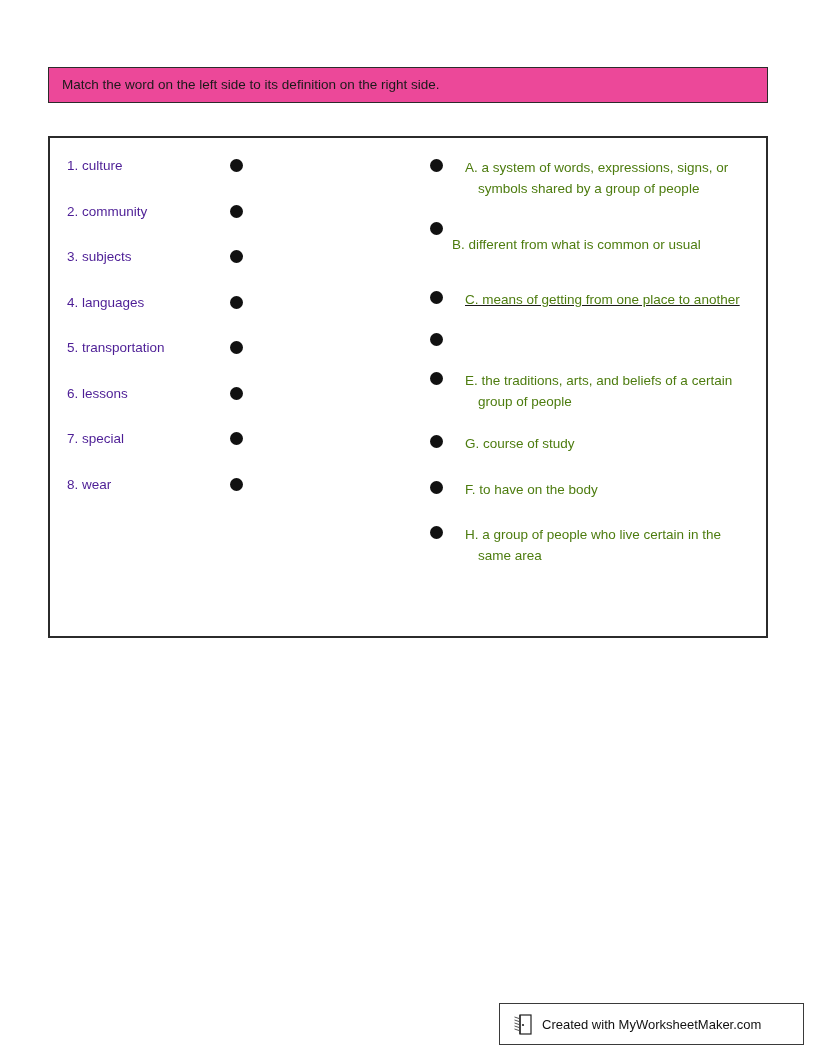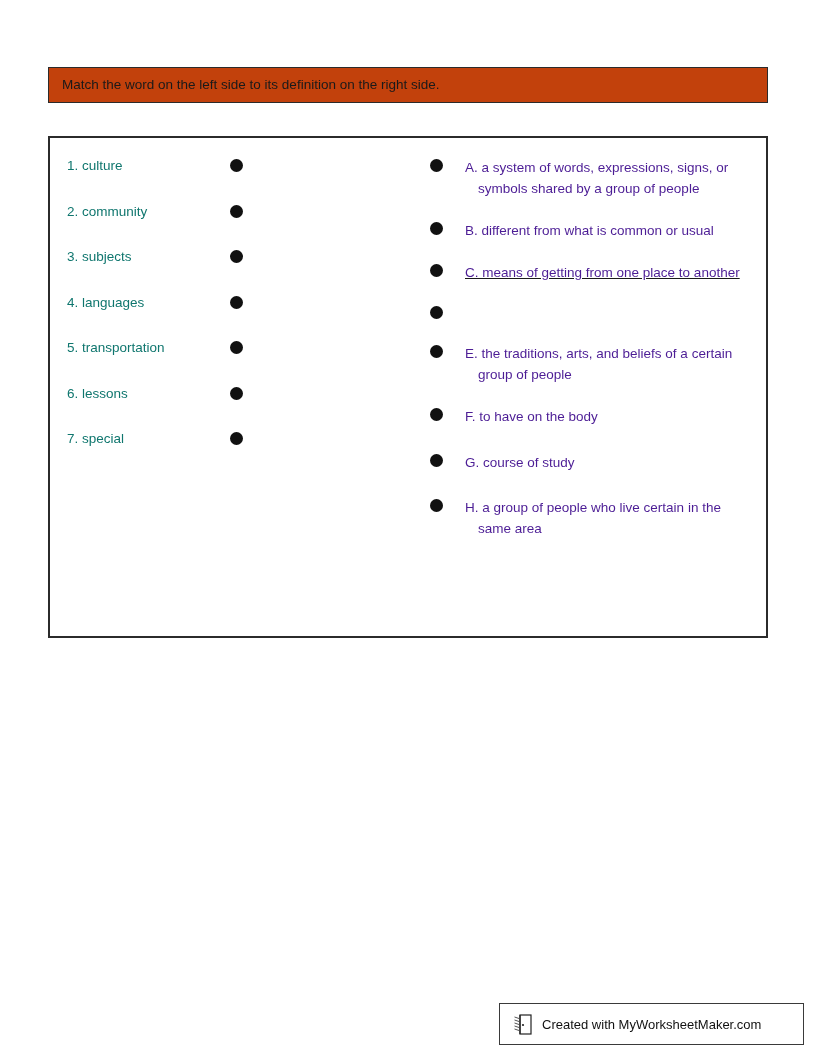--- a/index.html
+++ b/index.html
@@ -28,21 +28,21 @@
   .instruction-box {
     position: absolute;
     left: 48px;
     top: 67px;
     width: 720px;
     height: 36px;
     border: 1px solid #2b2b2b;
     box-sizing: border-box;
     display: flex;
     align-items: center;
-    background: #c2410c;
+    background: #ec4899;
   }
   .instruction-text {
     padding-left: 13px;
     font-size: 13.5px;
     color: #1a1a1a;
     line-height: 1.2;
   }
 
   
   .match-panel {
@@ -67,21 +67,21 @@
     position: relative;
     height: 45.5px;
     display: flex;
     align-items: flex-start;
   }
   .left-label {
     position: absolute;
     left: 0px;
     top: 0px;
     font-size: 13.5px;
-    color: #0f766e;
+    color: #4c1d95;
     white-space: nowrap;
   }
   .left-dot {
     position: absolute;
     left: 163px;
     top: 1px;
     width: 13px;
     height: 13px;
     border-radius: 50%;
     background: #111111;
@@ -104,21 +104,21 @@
     height: 13px;
     border-radius: 50%;
     background: #111111;
     flex: 0 0 auto;
     margin-top: 1px;
   }
   .right-text {
     margin-left: 22px;
     font-size: 13.5px;
     line-height: 20.5px;
-    color: #4c1d95;
+    color: #4d7c0f;
     max-width: 272px;
   }
   .right-text-wrap {
     text-indent: -13px;
     padding-left: 13px;
   }
 
   
   .footer-badge {
     position: absolute;
@@ -187,57 +187,61 @@
       <div class="left-item">
         <span class="left-label">6. lessons</span>
         <span class="left-dot"></span>
       </div>
 
       <div class="left-item">
         <span class="left-label">7. special</span>
         <span class="left-dot"></span>
       </div>
 
+      <div class="left-item">
+        <span class="left-label">8. wear</span>
+        <span class="left-dot"></span>
+      </div>
 
     </div>
 
     <div class="right-column">
 
       <div class="right-item" style="margin-bottom:22px;">
         <span class="right-dot"></span>
         <span class="right-text right-text-wrap">A. a system of words, expressions, signs, or symbols shared by a group of people</span>
       </div>
 
-      <div class="right-item" style="margin-bottom:21px;">
+      <div class="right-item" style="margin-bottom:34px;flex-direction:column;">
         <span class="right-dot"></span>
         <span class="right-text right-text-wrap">B. different from what is common or usual</span>
       </div>
 
       <div class="right-item" style="margin-bottom:22px;text-decoration:underline;">
         <span class="right-dot"></span>
         <span class="right-text right-text-wrap">C. means of getting from one place to another</span>
       </div>
 
       <div class="right-item" style="margin-bottom:25px;">
         <span class="right-dot"></span>
       </div>
 
       <div class="right-item" style="margin-bottom:22px;">
         <span class="right-dot"></span>
         <span class="right-text right-text-wrap">E. the traditions, arts, and beliefs of a certain group of people</span>
       </div>
 
       <div class="right-item" style="margin-bottom:25px;">
         <span class="right-dot"></span>
+        <span class="right-text right-text-wrap">G. course of study</span>
+      </div>
+
+      <div class="right-item" style="margin-bottom:25px;">
+        <span class="right-dot"></span>
         <span class="right-text right-text-wrap">F. to have on the body</span>
-      </div>
-
-      <div class="right-item" style="margin-bottom:25px;">
-        <span class="right-dot"></span>
-        <span class="right-text right-text-wrap">G. course of study</span>
       </div>
 
       <div class="right-item">
         <span class="right-dot"></span>
         <span class="right-text right-text-wrap">H. a group of people who live certain in the same area</span>
       </div>
 
     </div>
 
   </div>

